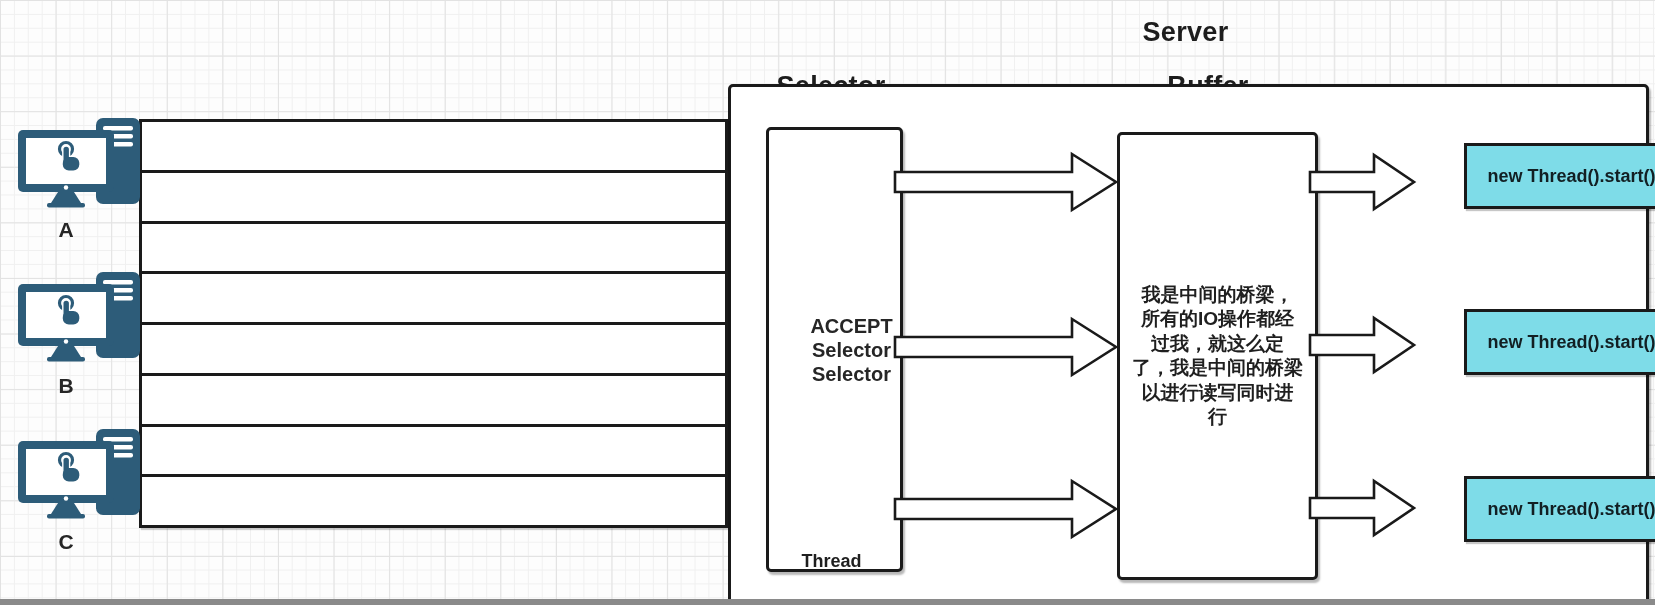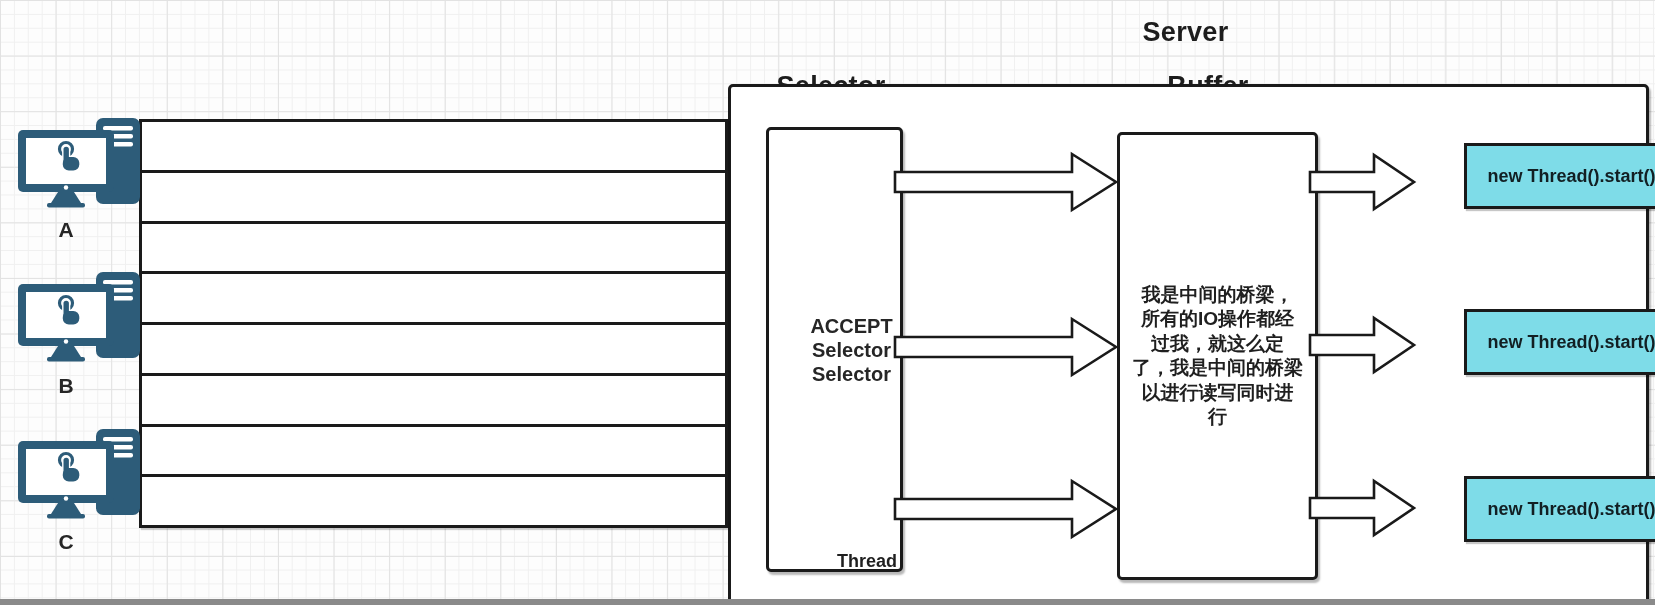--- a/index.html
+++ b/index.html
@@ -32,21 +32,21 @@
   .lane{flex:1;border-bottom:3px solid #1a1a1a;}
   .lane:last-child{border-bottom:none;}
   
   .server-box{left:728px;top:63px;width:915px;height:521px;}
   .selector-box{left:766px;top:106px;width:131px;height:439px;}
   .selector-text{
     position:absolute;left:17px;top:50%;width:100%;transform:translateY(-50%);
     text-align:center;font-weight:bold;font-size:20px;line-height:24px;color:#262626;
   }
   .thread-caption{
-    position:absolute;left:766px;top:551px;width:131px;text-align:right;
+    position:absolute;left:766px;top:551px;width:131px;text-align:center;
     font-weight:bold;font-size:18px;color:#1f1f1f;
   }
   .buffer-box{left:1117px;top:111px;width:195px;height:442px;
     display:flex;align-items:center;justify-content:center;}
   .buffer-text{
     text-align:center;font-weight:bold;font-size:19px;line-height:24.5px;color:#1f1f1f;
     font-family:"Liberation Sans","DejaVu Sans",sans-serif;
   }
   
   .thread-box{

